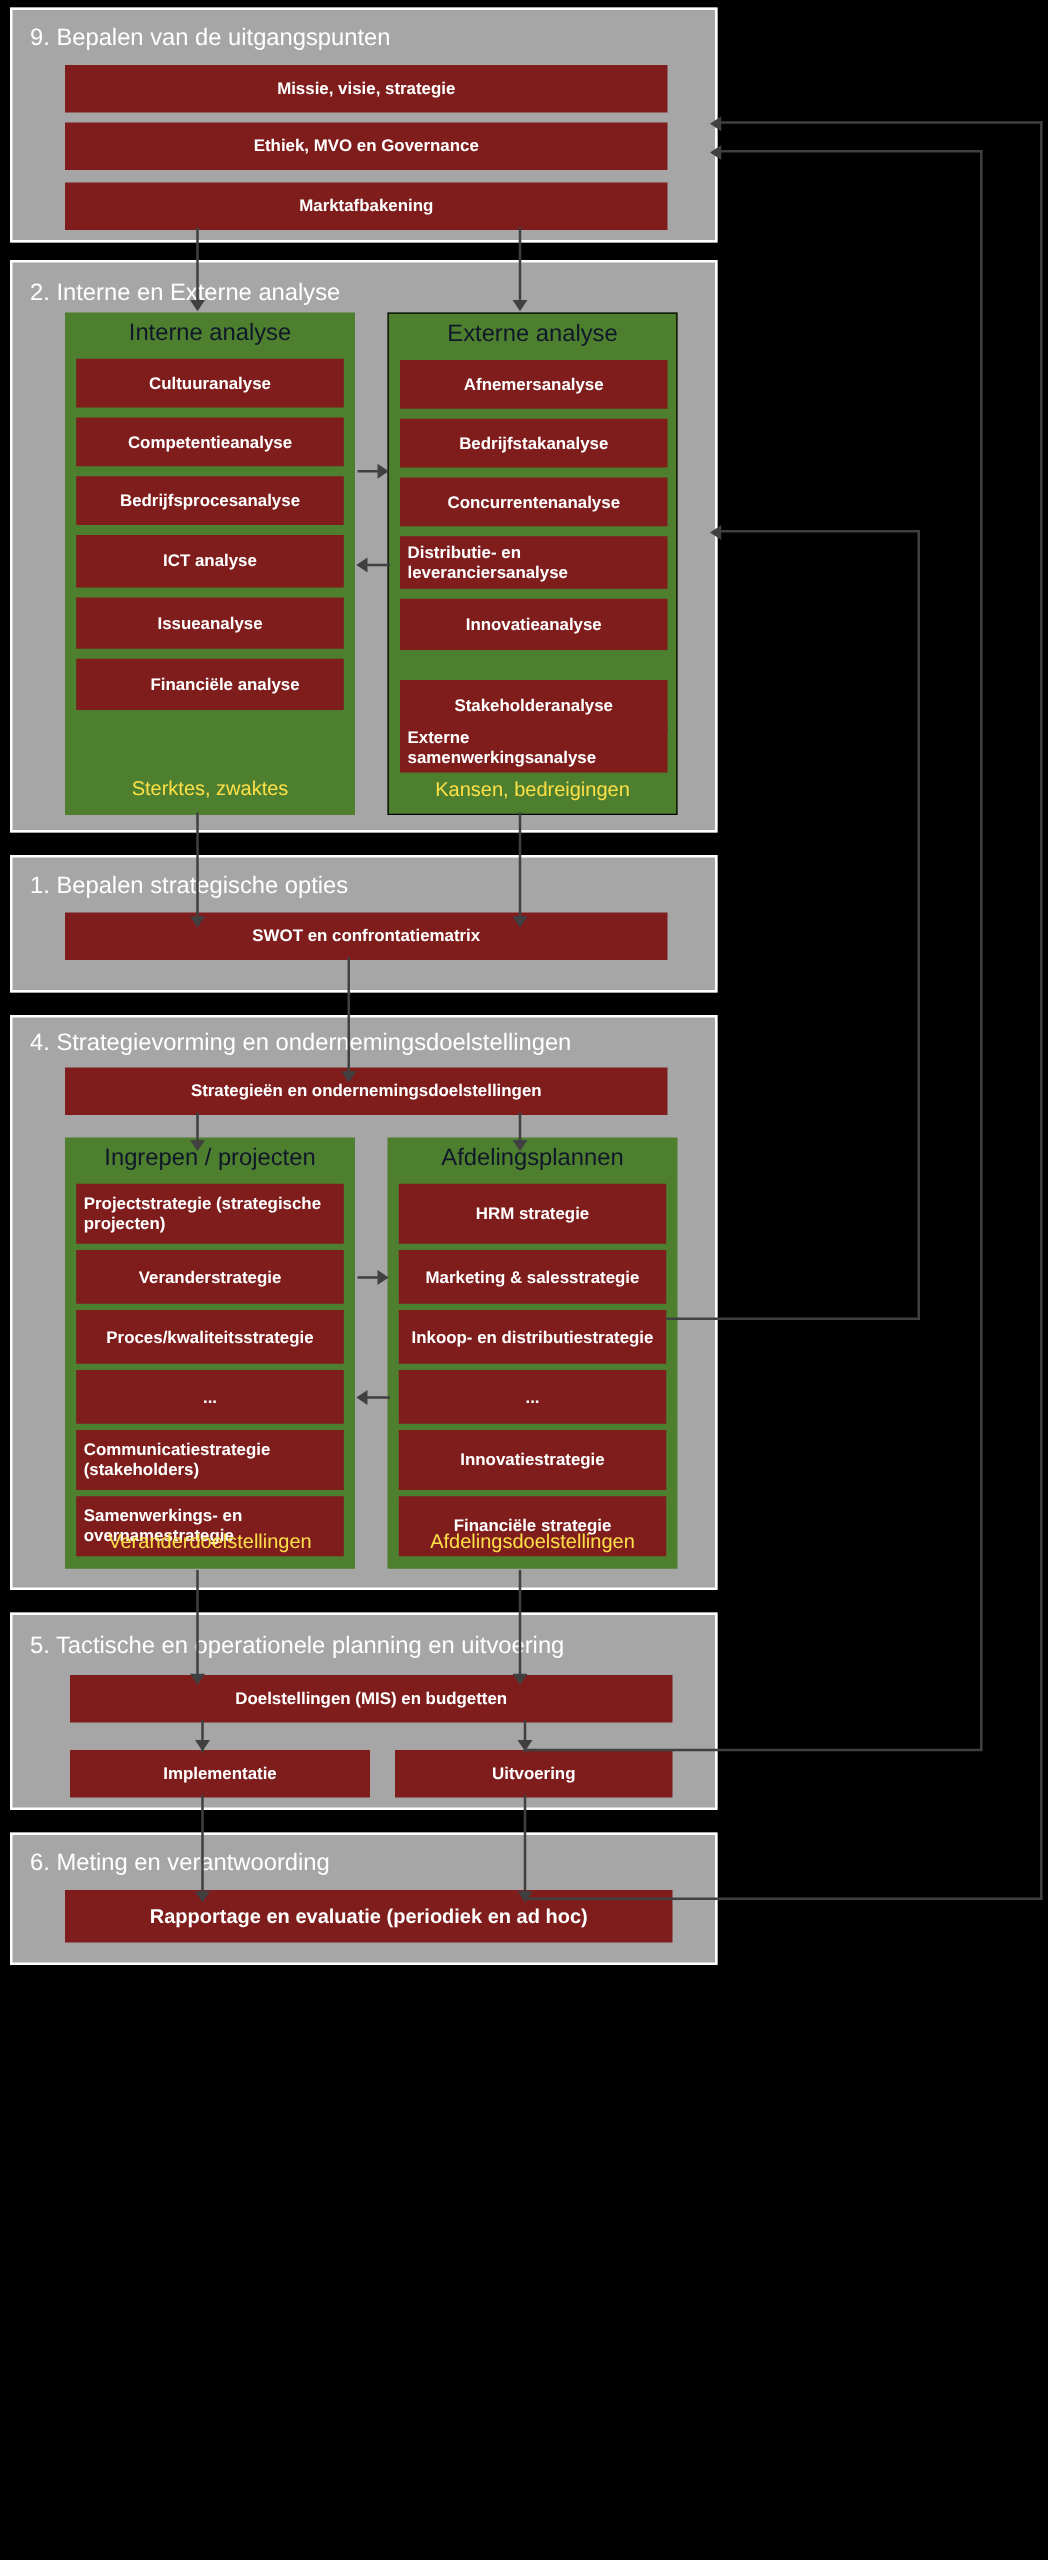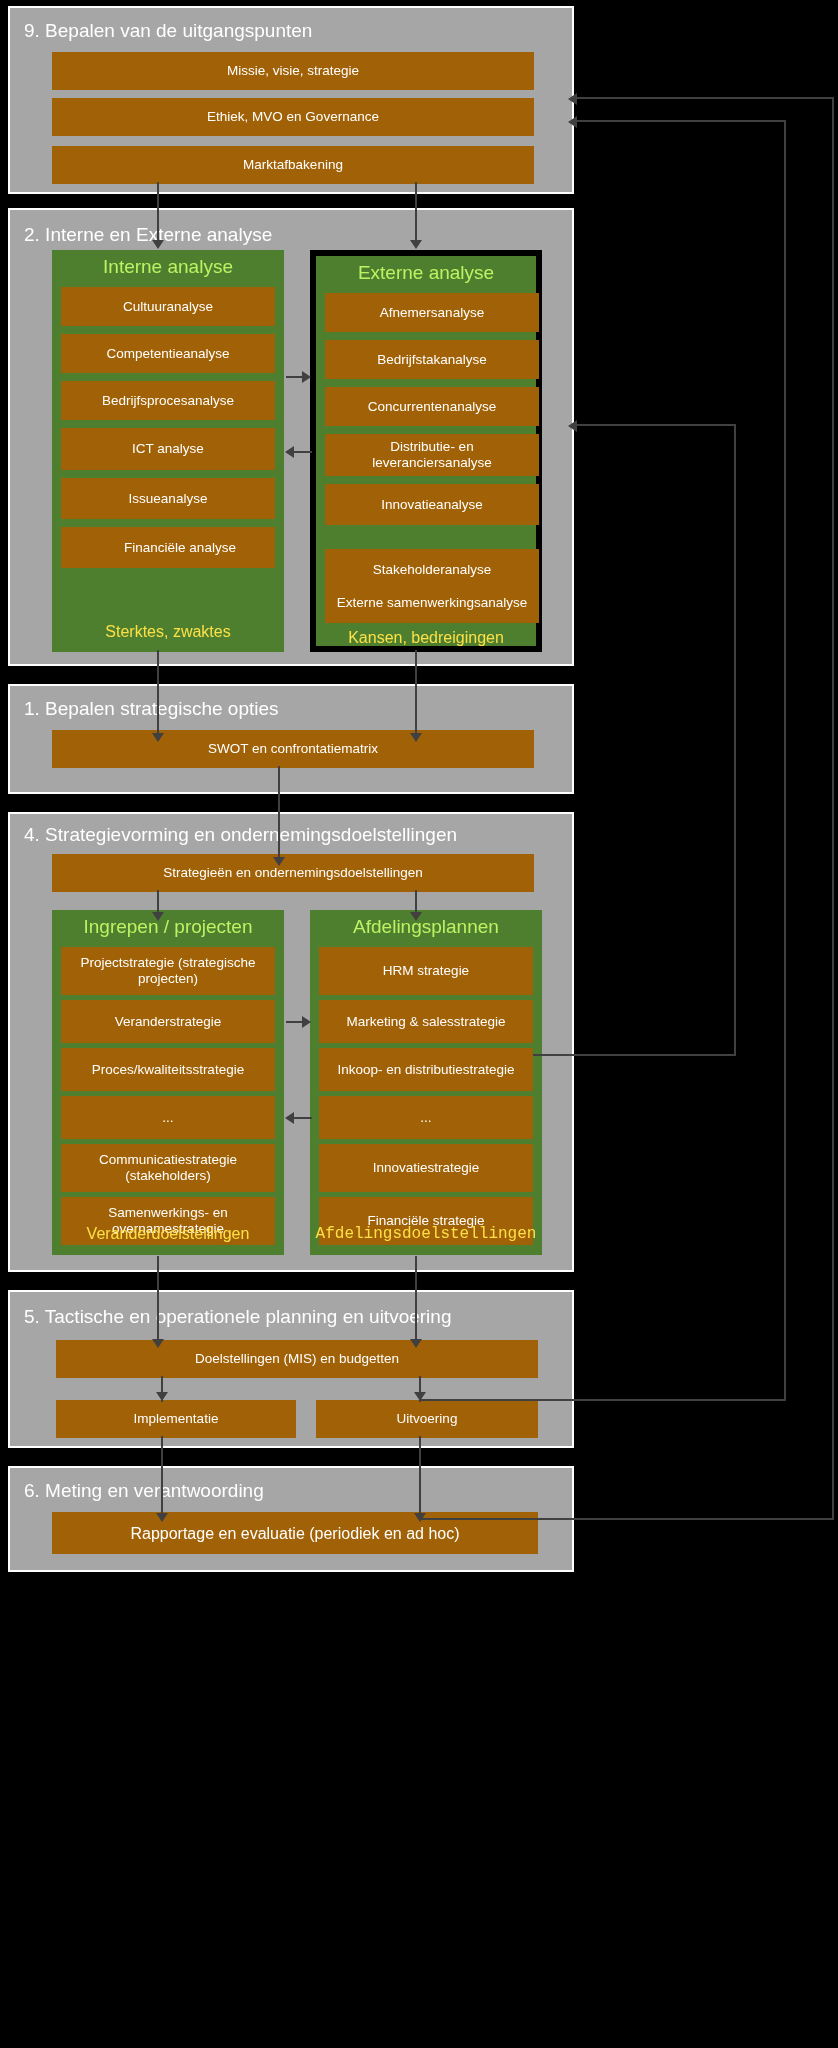--- a/index.html
+++ b/index.html
@@ -2,26 +2,26 @@
 <html><head>
 <meta charset="utf-8">
 <style>
   html,body{margin:0;padding:0;background:#000;}
   body{font-family:"Liberation Sans", sans-serif;}
   #root{position:relative;width:838px;height:2048px;background:#000;overflow:hidden;}
 
   .section{position:absolute;background:#a6a6a6;border:2px solid #ffffff;box-sizing:border-box;}
   .section-title{position:absolute;left:14px;color:#ffffff;font-size:19px;line-height:22px;white-space:nowrap;}
 
-  .obox{position:absolute;background:#a16207;color:#ffffff;display:flex;align-items:center;justify-content:center;text-align:center;box-sizing:border-box;font-size:13.5px;line-height:16px;padding:2px 6px;}
+  .obox{position:absolute;background:#7f1d1d;color:#ffffff;display:flex;align-items:center;justify-content:center;box-sizing:border-box;font-size:13.5px;line-height:16px;padding:2px 6px;font-weight:bold;}
   .obox.big{font-size:16px;line-height:19px;}
 
   .gpanel{position:absolute;background:#4e7f2e;box-sizing:border-box;}
-  .gpanel.outlined{border:6px solid #000000;}
-  .gpanel-head{position:absolute;left:0;right:0;color:#bef264;text-align:center;font-size:19px;line-height:22px;}
+  .gpanel.outlined{border:1px solid #000000;}
+  .gpanel-head{position:absolute;left:0;right:0;color:#0f172a;text-align:center;font-size:19px;line-height:22px;}
   .gpanel-foot{position:absolute;left:0;right:0;color:#fde047;text-align:center;font-size:16px;line-height:22px;}
 
   .conn{position:absolute;background:#404040;}
   .vline{width:2px;}
   .hline{height:2px;}
   .arrow-down{position:absolute;width:0;height:0;border-left:6px solid transparent;border-right:6px solid transparent;border-top:9px solid #404040;}
   .arrow-left{position:absolute;width:0;height:0;border-top:6px solid transparent;border-bottom:6px solid transparent;border-right:9px solid #404040;}
   .arrow-right{position:absolute;width:0;height:0;border-top:6px solid transparent;border-bottom:6px solid transparent;border-left:9px solid #404040;}
 </style>
 </head>
@@ -90,21 +90,21 @@
     </div>
 
     <div class="gpanel" style="left:300px;top:96px;width:232px;height:345px;">
       <div class="gpanel-head" style="top:6px;">Afdelingsplannen</div>
       <div class="obox" style="left:9px;top:37px;width:214px;height:48px;">HRM strategie</div>
       <div class="obox" style="left:9px;top:90px;width:214px;height:43px;">Marketing &amp; salesstrategie</div>
       <div class="obox" style="left:9px;top:138px;width:214px;height:43px;">Inkoop- en distributiestrategie</div>
       <div class="obox" style="left:9px;top:186px;width:214px;height:43px;">...</div>
       <div class="obox" style="left:9px;top:234px;width:214px;height:48px;">Innovatiestrategie</div>
       <div class="obox" style="left:9px;top:287px;width:214px;height:48px;">Financiële strategie</div>
-      <div class="gpanel-foot" style="top:313px;font-family:Liberation Mono, monospace;">Afdelingsdoelstellingen</div>
+      <div class="gpanel-foot" style="top:313px;">Afdelingsdoelstellingen</div>
     </div>
 
     <div class="conn hline" style="left:276px;top:207px;width:20px;"></div>
     <div class="arrow-right" style="left:292px;top:202px;"></div>
 
     <div class="conn hline" style="left:282px;top:303px;width:20px;"></div>
     <div class="arrow-left" style="left:275px;top:298px;"></div>
   </div>
 
   <div class="section" style="left:8px;top:1290px;width:566px;height:158px;">

